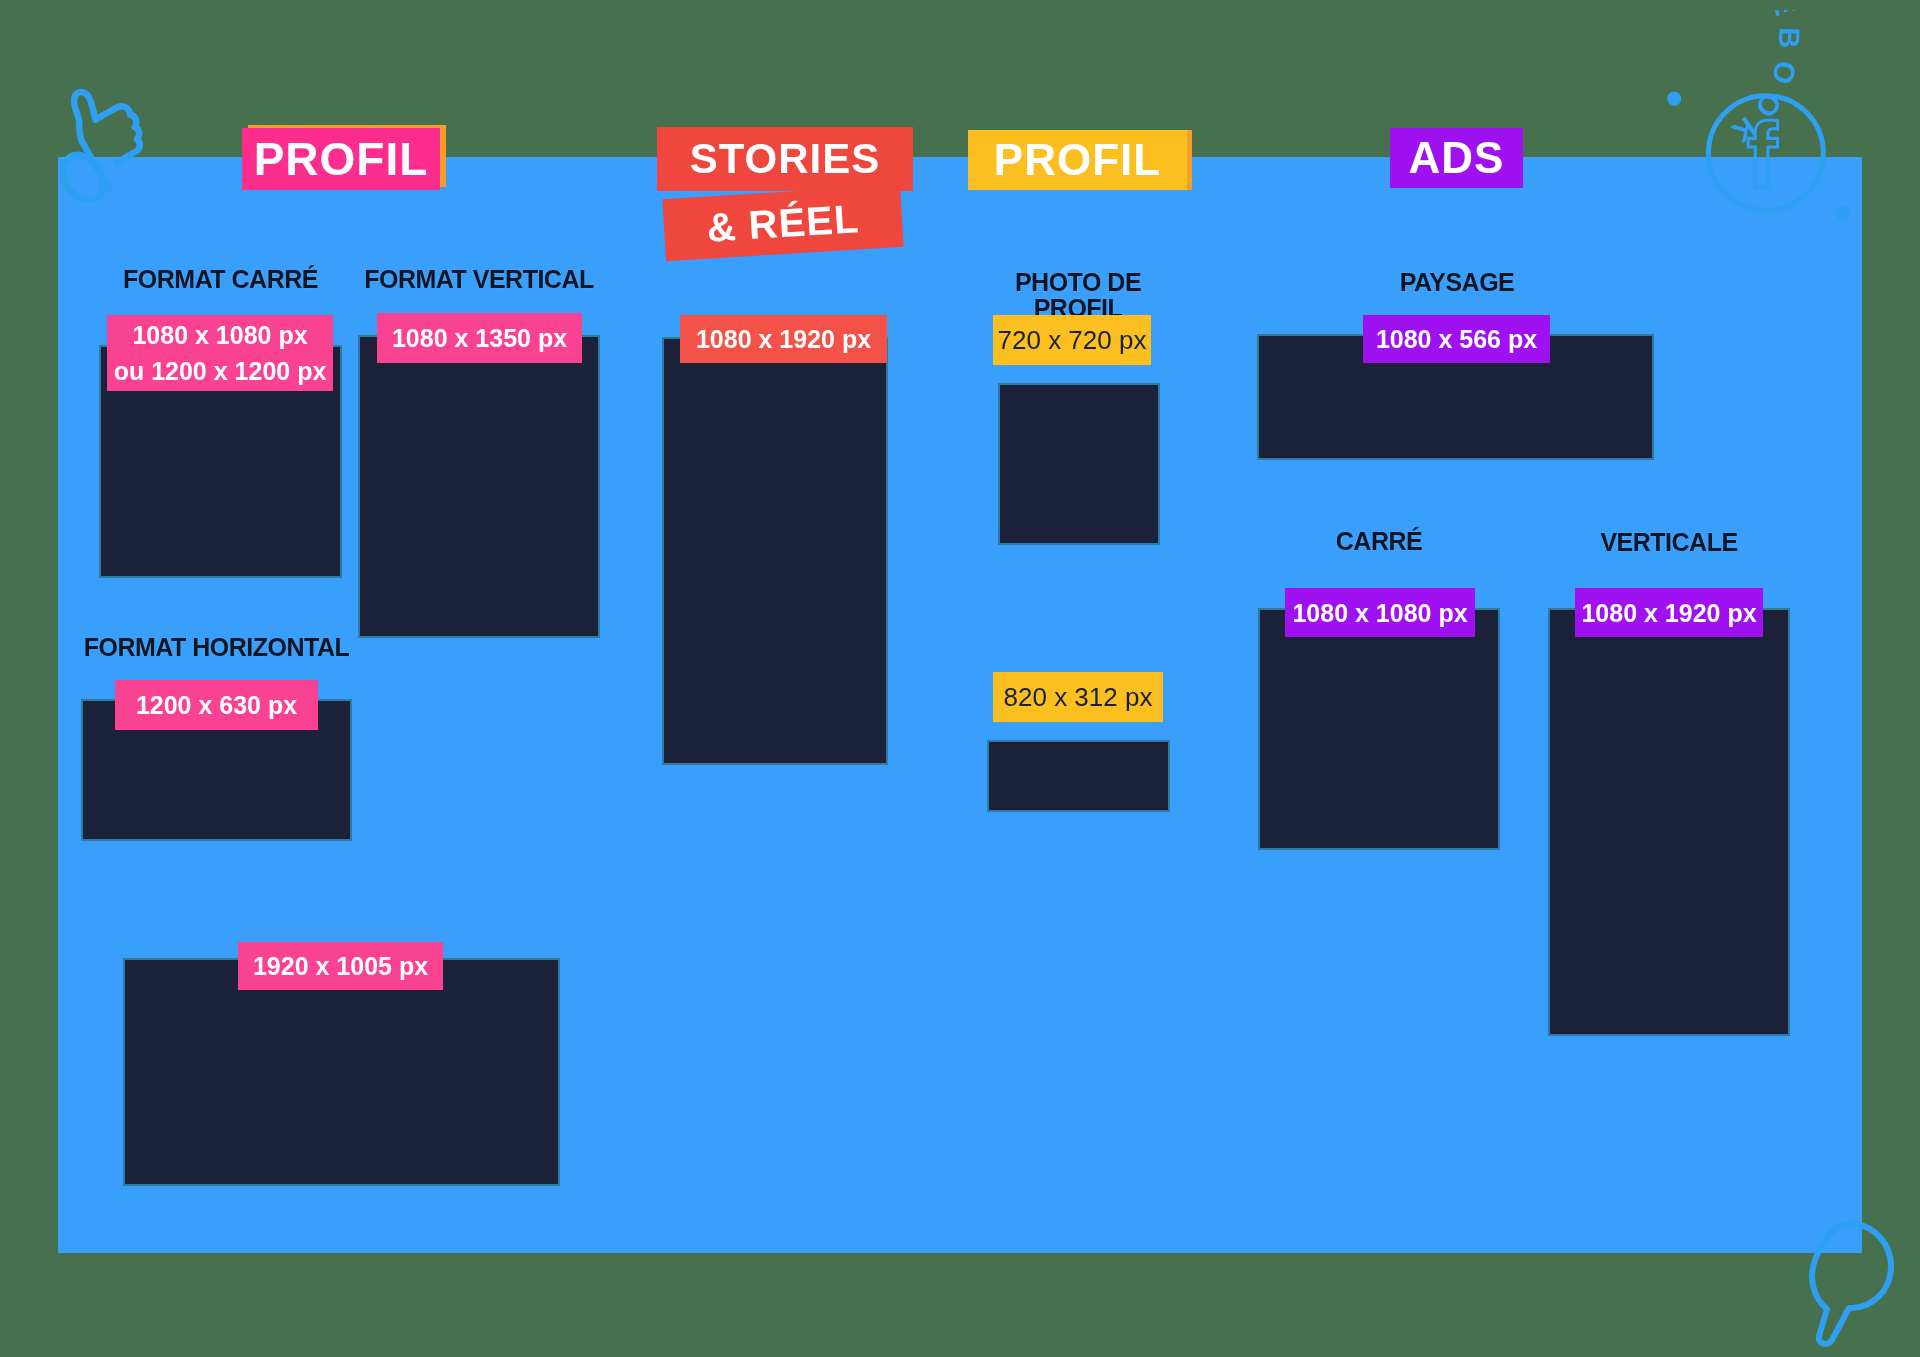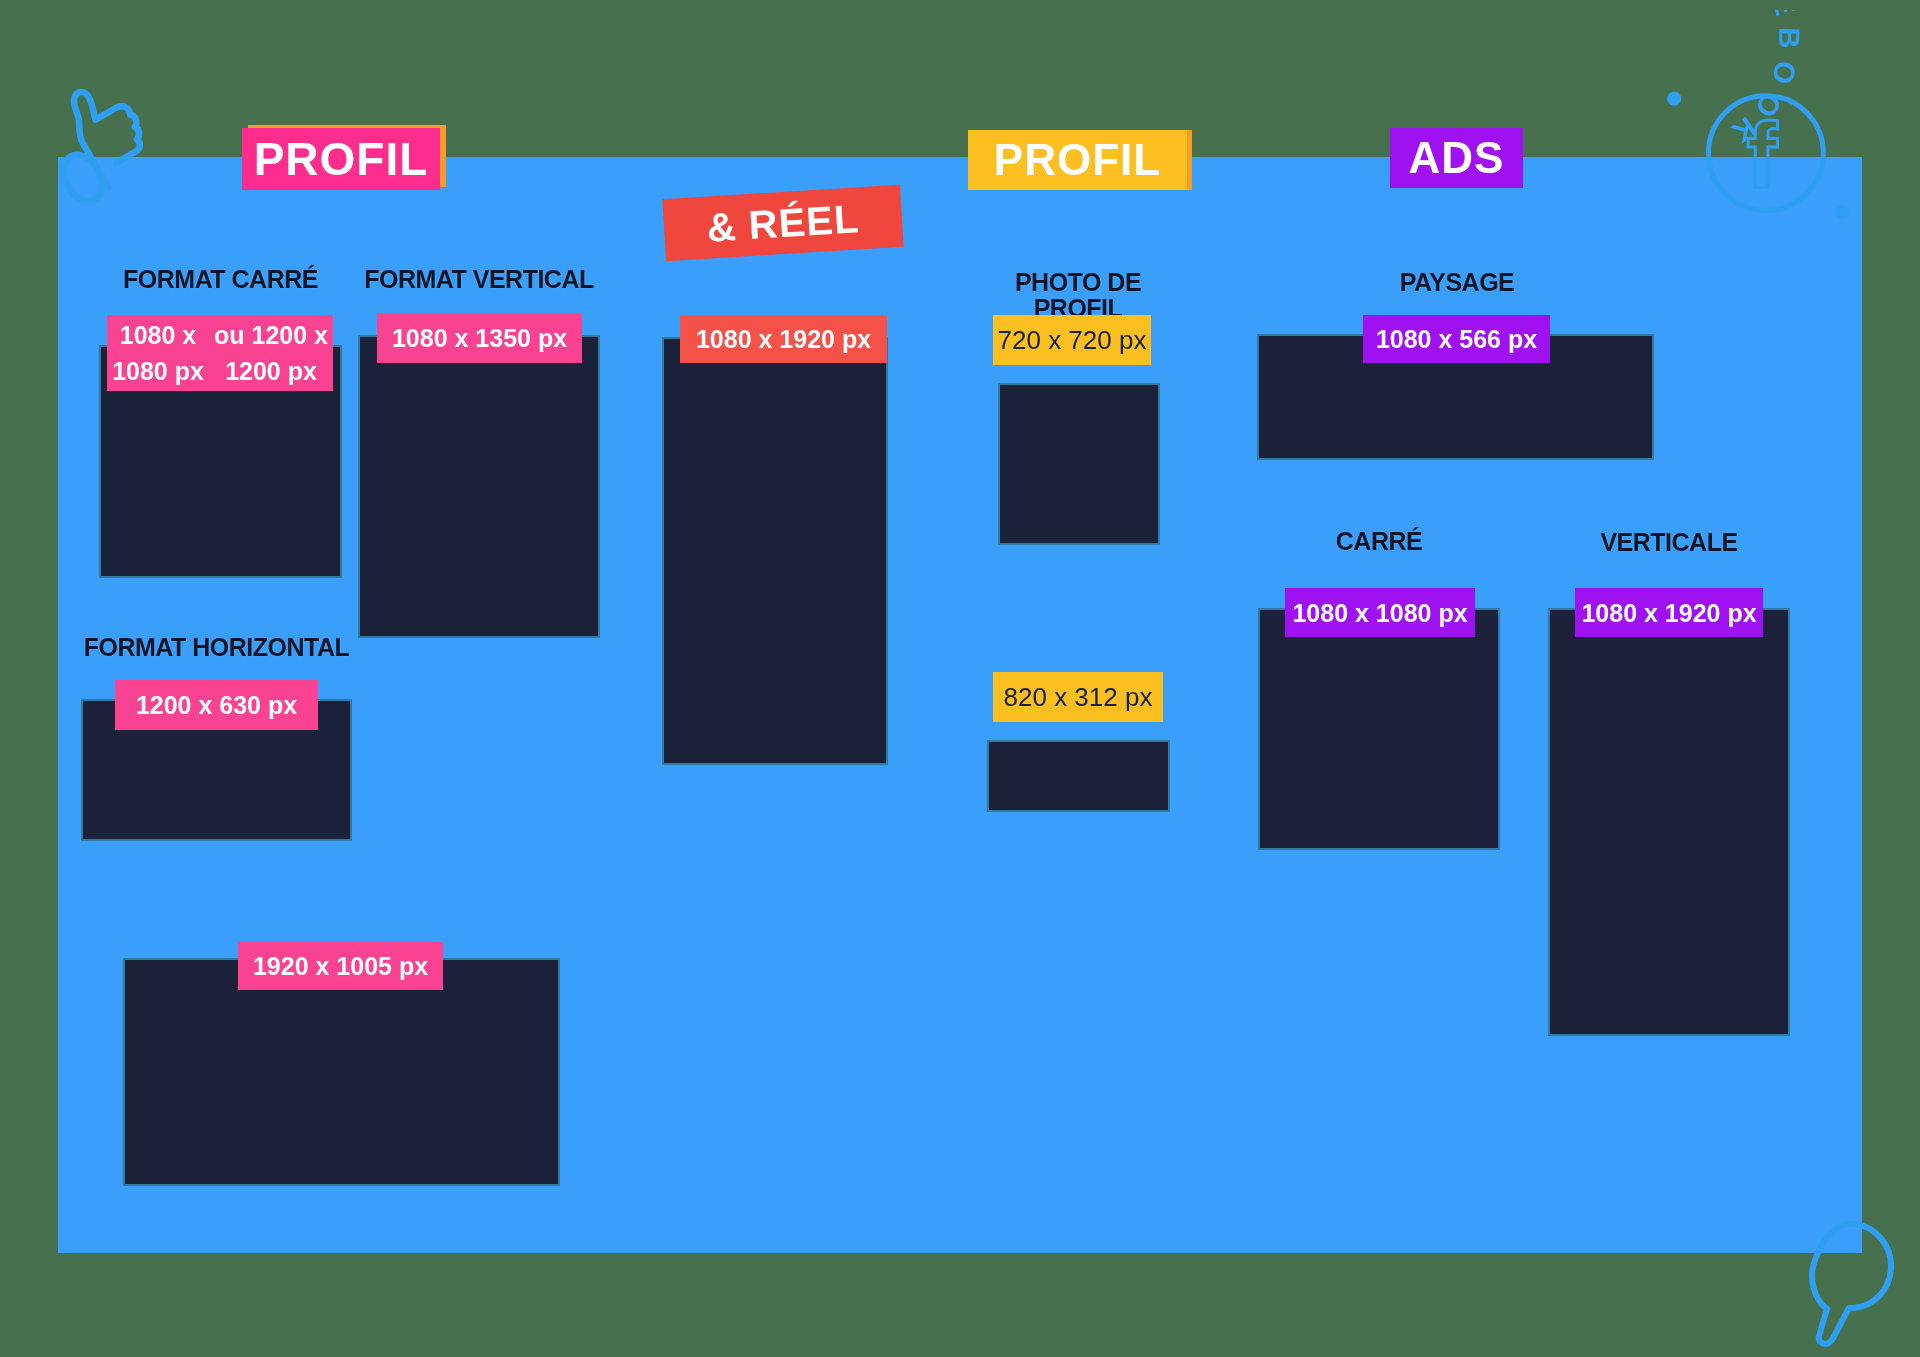--- a/index.html
+++ b/index.html
@@ -10,39 +10,42 @@
        color:#ffffff;font-weight:bold;letter-spacing:1px;}
   .hdr-posts{background:#fc2d8c;font-size:46px;box-shadow:6px -3px 0 #f59d27;}
   .hdr-stories{background:#ef463d;font-size:42px;}
   .hdr-reel{background:#ef463d;font-size:40px;transform:rotate(-3.5deg);}
   .hdr-profil{background:#fcbf20;font-size:44px;box-shadow:5px 0 0 #f59d27;}
   .hdr-ads{background:#a011f2;font-size:44px;}
   .item-heading{position:absolute;text-align:center;color:#0d1526;font-weight:bold;
        font-size:25px;letter-spacing:-0.5px;line-height:26px;
        text-shadow:0 0 2px rgba(130,220,255,0.30);}
   .rect{position:absolute;background:#1b2138;border:2px solid rgba(64,197,248,0.55);box-sizing:border-box;}
-  .size-label{position:absolute;display:flex;flex-direction:row;align-items:center;justify-content:center;
+  .size-label{position:absolute;display:flex;flex-direction:column;align-items:center;justify-content:center;
        font-size:25px;font-weight:bold;color:#ffffff;line-height:36px;text-align:center;}
   .lbl-pink{background:#fa4292;}
   .lbl-red{background:#f45149;}
   .lbl-yellow{background:#fcbf20;color:#1b2138;font-weight:normal;font-size:26px;}
   .lbl-purple{background:#a011f2;text-align:center;}
   .decor{position:absolute;}
 </style>
 </head>
 <body>
 
 <div id="stage">
 
   <div class="panel"></div>
 
   <div class="hdr hdr-posts" style="left:242px;top:128px;width:198px;height:62px">
     <span>PROFIL</span>
   </div>
 
+  <div class="hdr hdr-stories" style="left:657px;top:127px;width:256px;height:64px">
+    <span>STORIES</span>
+  </div>
   <div class="hdr hdr-reel" style="left:664px;top:192px;width:238px;height:62px">
     <span>&amp; RÉEL</span>
   </div>
 
   <div class="hdr hdr-profil" style="left:968px;top:130px;width:219px;height:60px">
     <span>PROFIL</span>
   </div>
 
   <div class="hdr hdr-ads" style="left:1390px;top:128px;width:133px;height:60px">
     <span>ADS</span>

